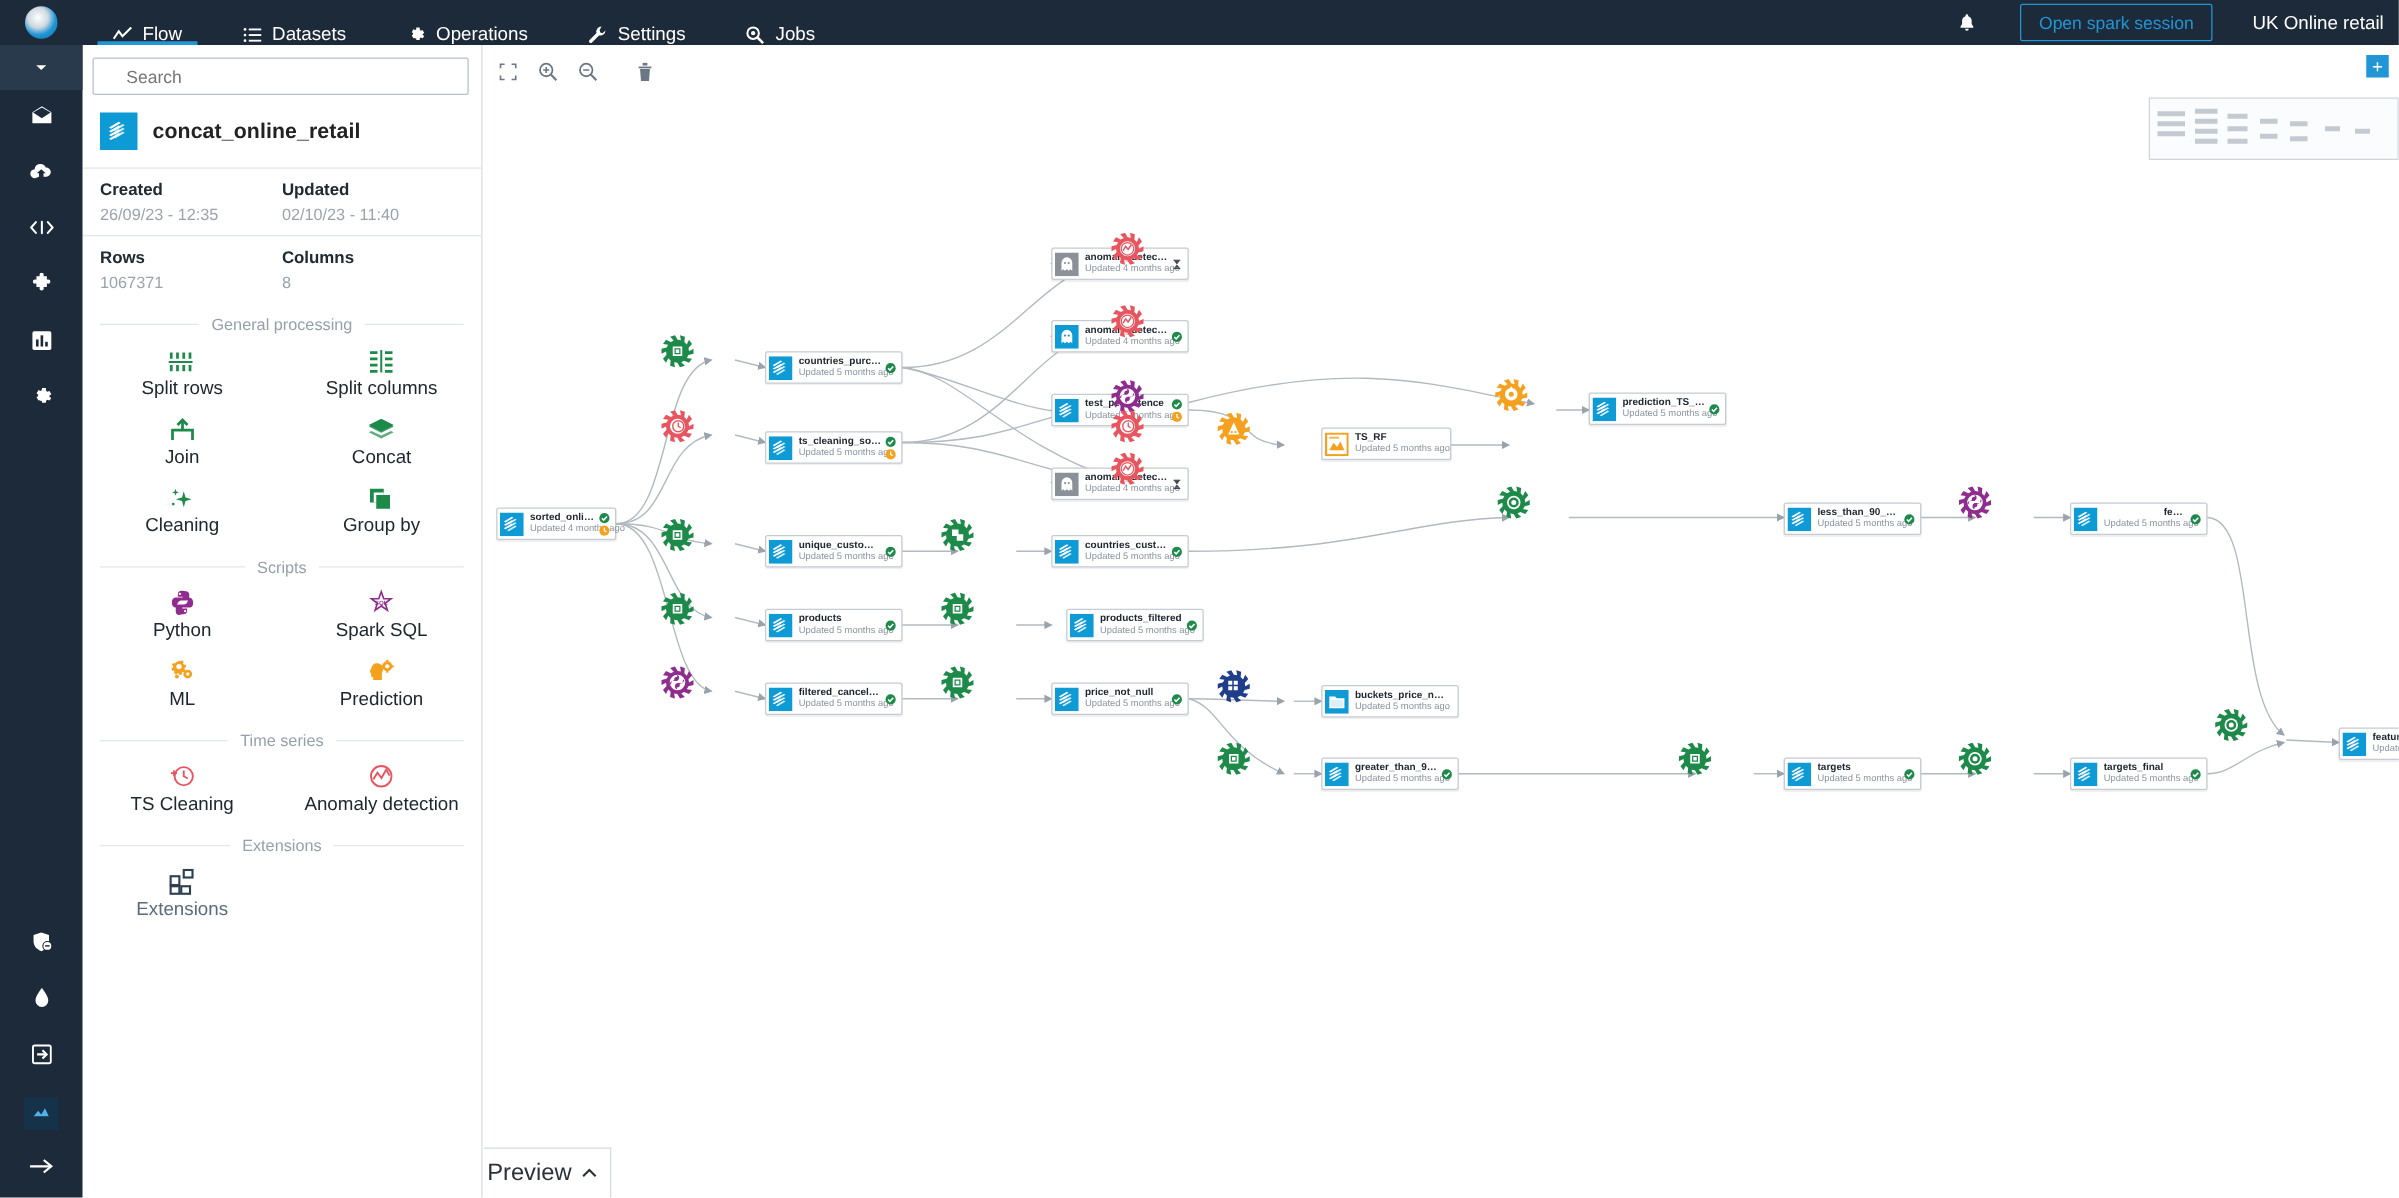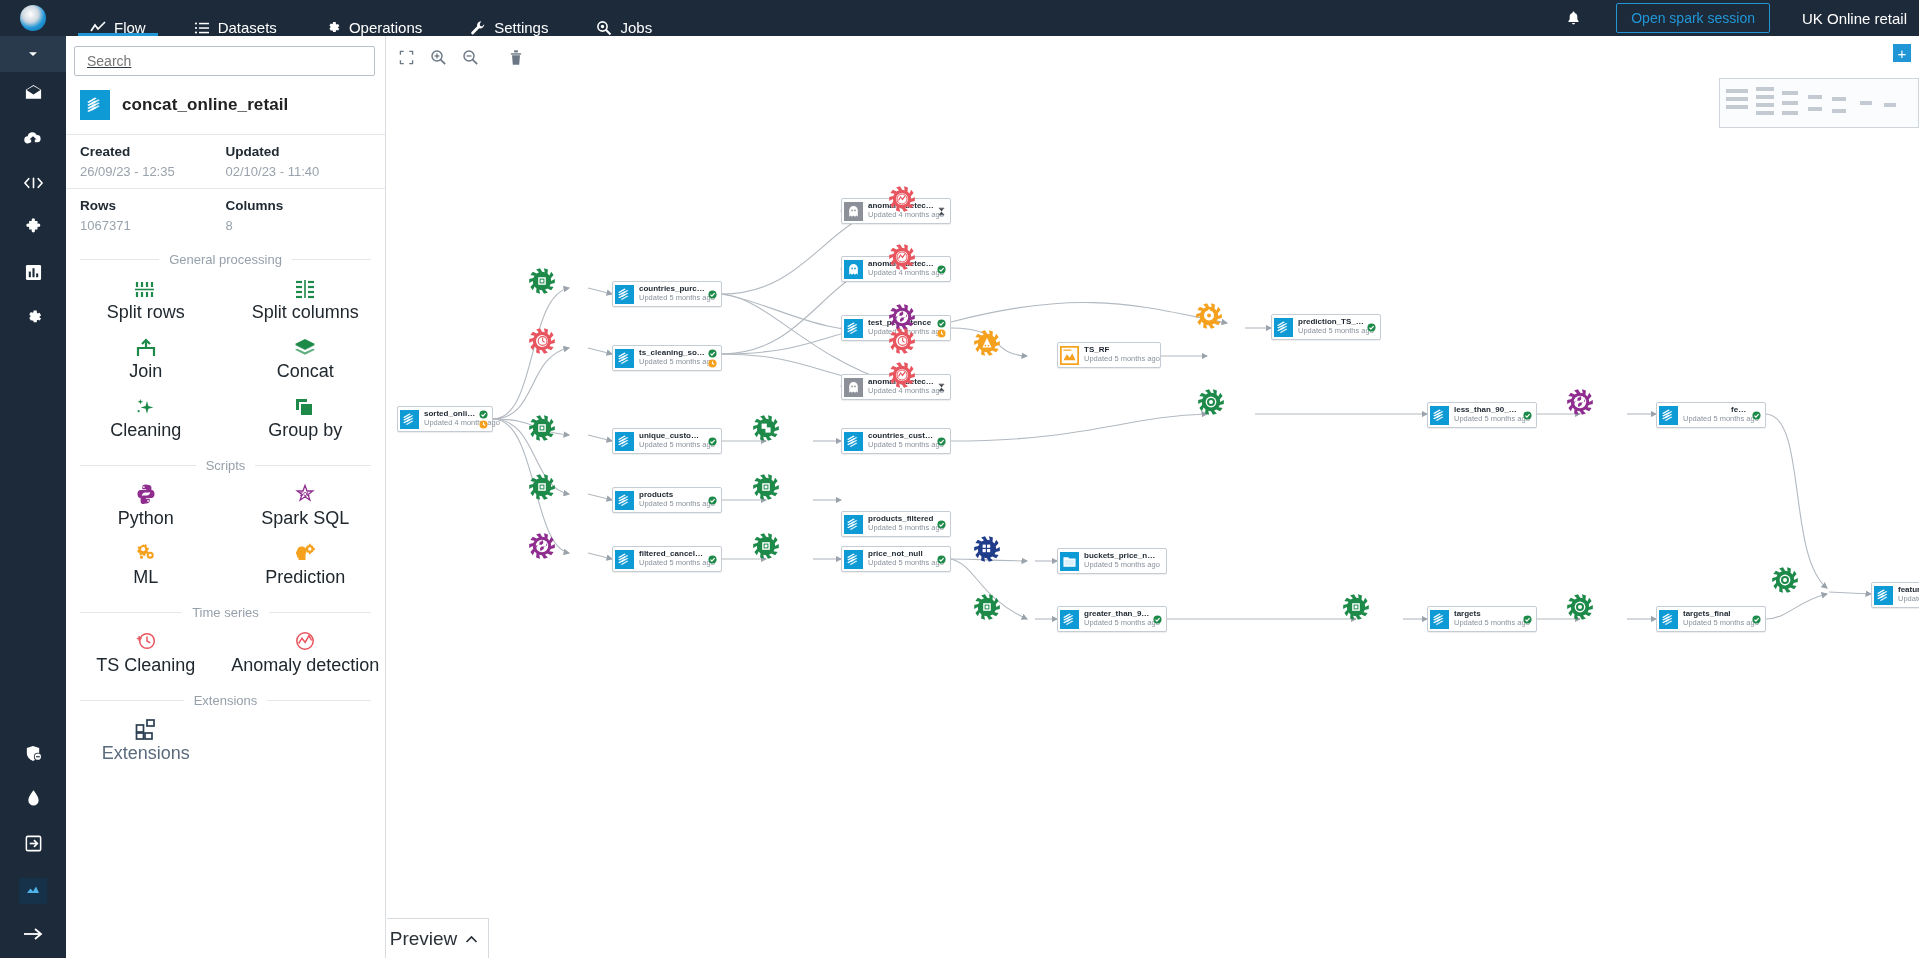--- a/index.html
+++ b/index.html
@@ -84,22 +84,22 @@
     position: absolute; top: 36px; left: 66px;
     width: 320px; height: 922px;
     background: #ffffff;
     border-right: 1px solid #d9dde2;
     z-index: 30;
   }
   .search-wrap { padding: 10px 10px 8px 8px; }
   .search-input {
     width: 100%; height: 30px;
     border: 1px solid #b9c0c8; border-radius: 2px;
-    padding: 0 12px; font-size: 14px; color: #2d3640;
-    font-family: "Liberation Sans", sans-serif; outline: none; text-decoration: underline;
+    padding: 0 26px; font-size: 14px; color: #2d3640;
+    font-family: "Liberation Sans", sans-serif; outline: none;
   }
   .ds-head { display: flex; align-items: center; gap: 12px; padding: 6px 14px 14px 14px; }
   .ds-icon {
     width: 30px; height: 30px; background: #0e9ad4;
     display: flex; align-items: center; justify-content: center; flex: none;
   }
   .ds-title { font-size: 17px; font-weight: bold; color: #222; letter-spacing: .1px; }
   .meta-row { display: flex; border-top: 1px solid #e3e6ea; padding: 9px 14px 9px 14px; }
   .meta-cell { width: 50%; }
   .meta-k { font-size: 13.5px; color: #202a33; font-weight: bold; margin-bottom: 5px; }
@@ -110,21 +110,21 @@
   }
   .sect-sep::before, .sect-sep::after {
     content: ""; flex: 1; height: 1px; background: #e3e6ea;
   }
   .op-grid { display: grid; grid-template-columns: 1fr 1fr; }
   .op {
     display: flex; flex-direction: column; align-items: center; gap: 3px;
     padding: 6px 4px 7px 4px; cursor: pointer;
   }
   .op-ico { height: 22px; display: flex; align-items: flex-end; justify-content: center; }
-  .op-lbl { font-size: 18px; color: #20282f; }
+  .op-lbl { font-size: 15px; color: #20282f; }
   .op-lbl.muted { color: #5a6b7d; }
 
   
   .canvas {
     position: absolute; top: 36px; left: 387px;
     width: 1532px; height: 922px;
     background: #ffffff; overflow: hidden;
   }
   .canvas-tools {
     position: absolute; top: 8px; left: 6px;
@@ -1058,21 +1058,21 @@
         </span>
         <span class="node-badges">
           <span>
             <svg class="bdg" viewBox="0 0 12 12">
               <circle cx="6" cy="6" r="5.4" fill="#1d8a4a"></circle>
               <polyline points="3.3,6.2 5.2,8.1 8.8,4.2" fill="none" stroke="#fff" stroke-width="1.6"></polyline>
             </svg>
           </span>
         </span>
       </div>
-      <div class="node" style="left: 454px; top: 451px; width: 110px; margin-top: 24px;">
+      <div class="node" style="left: 466px; top: 451px; width: 110px;">
         <span class="node-ic">
           <svg width="19" height="19" viewBox="0 0 22 22">
             <rect width="22" height="22" fill="#0e9ad4"></rect>
             <g fill="#fff">
   <path d="M11 4 3.6 8.3l1.5.9L12.5 4.9z"></path>
               <path d="M11 7.1 3.6 11.4l1.5.9 7.4-4.3z"></path>
   <path d="M11 10.2 3.6 14.5l1.5.9 7.4-4.3z"></path>
               <path d="M14 5.9 6.6 10.2l1.5.9 7.4-4.3z" opacity=".85"></path>
   <path d="M14 9 6.6 13.3l1.5.9 7.4-4.3z" opacity=".85"></path>
               <path d="M14 12.1 6.6 16.4l1.5.9 7.4-4.3z" opacity=".85"></path>

